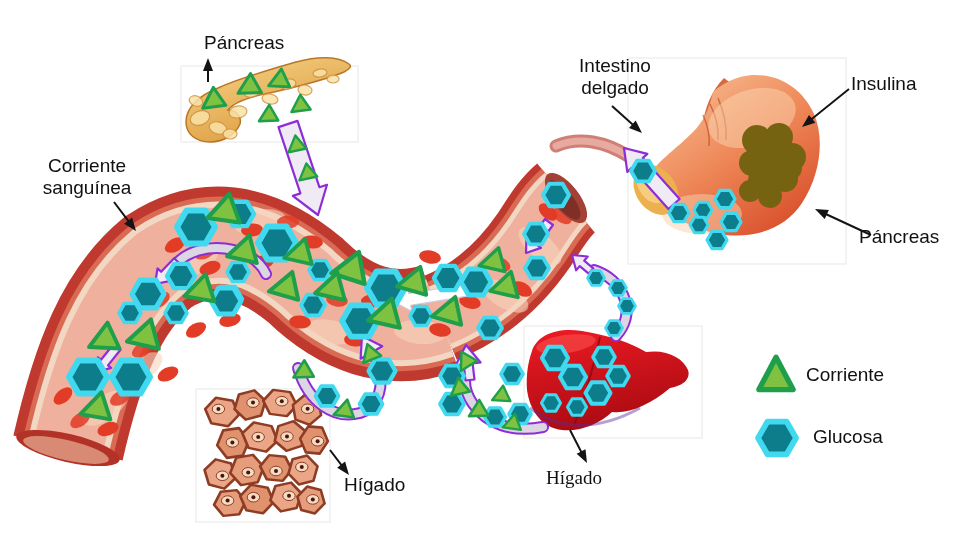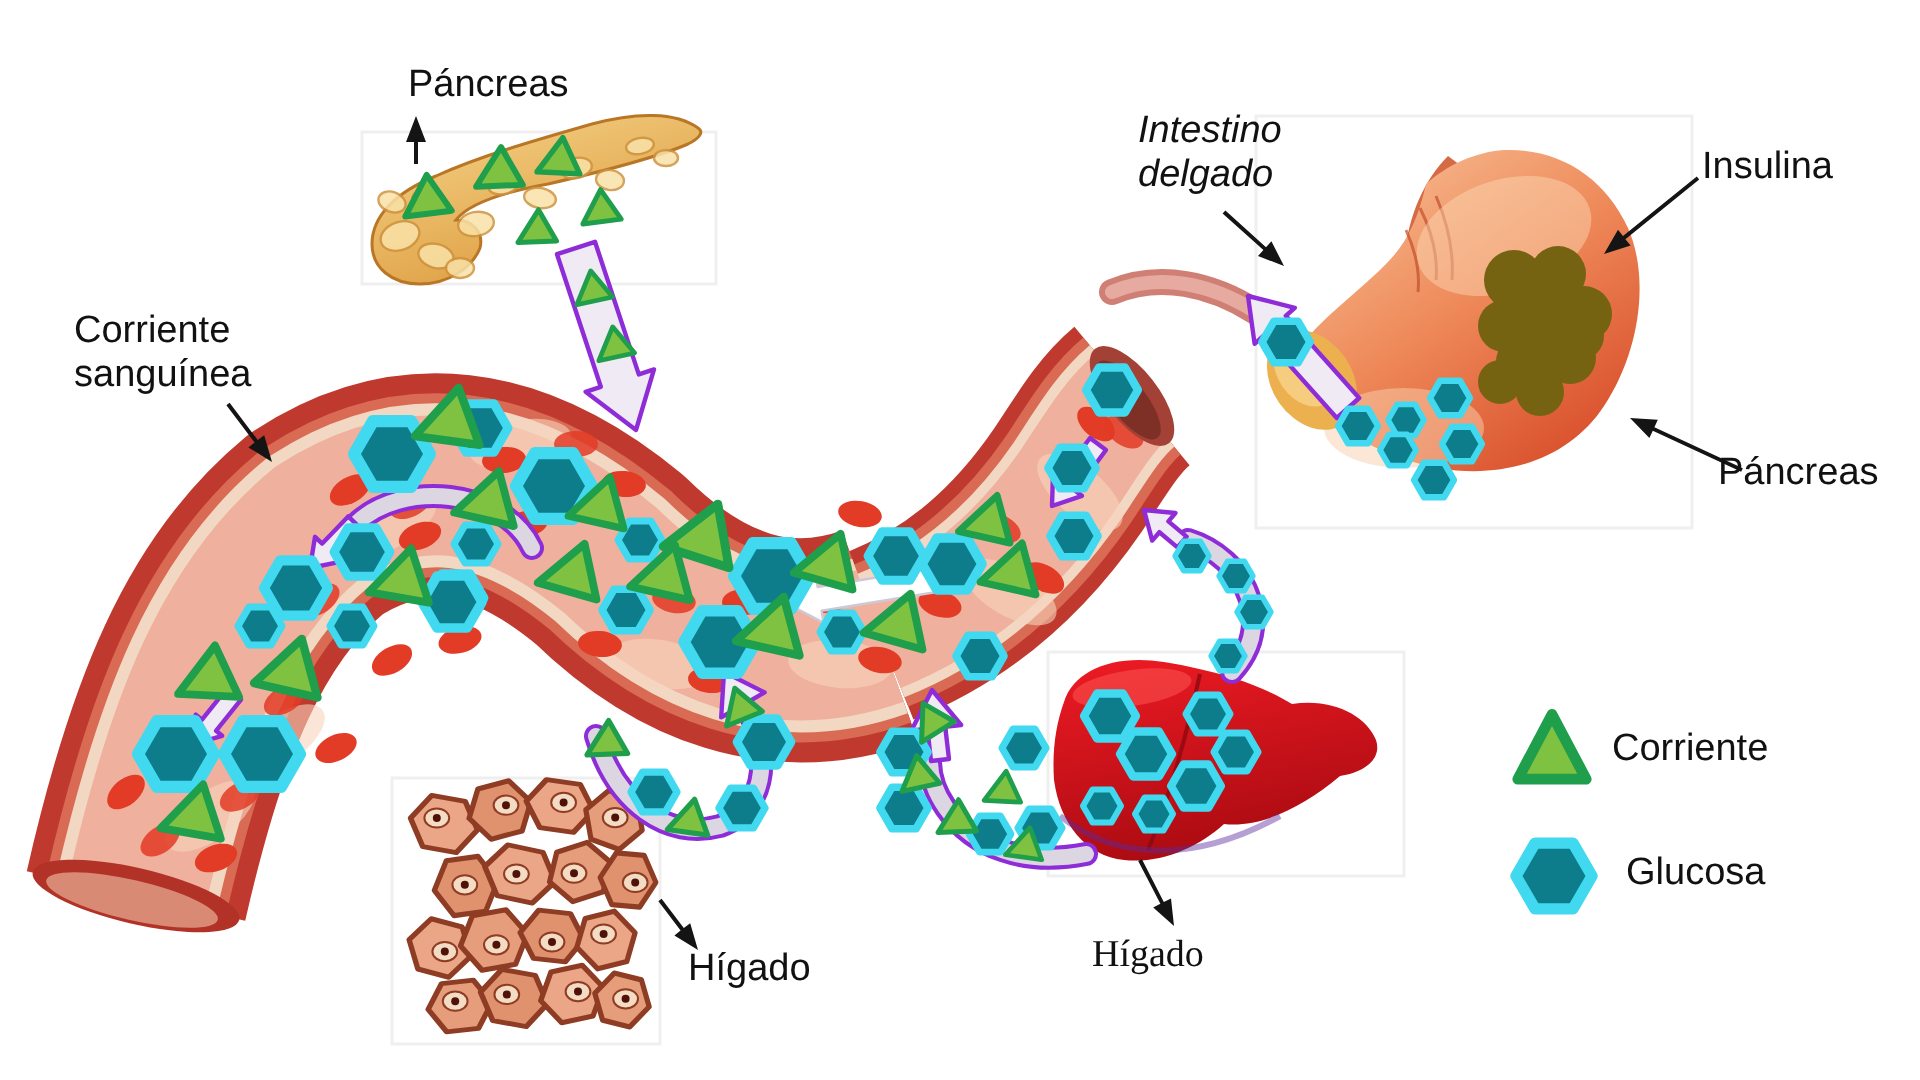--- a/index.html
+++ b/index.html
@@ -1,22 +1,22 @@
 <!DOCTYPE html>
 <html><head>
 <meta charset="utf-8">
 <style>
   html,body{margin:0;padding:0;background:#fff;}
   #stage{position:relative;width:956px;height:540px;background:#fff;overflow:hidden;
-         font-family:"Liberation Sans",sans-serif;}
+         font-family:"Liberation Sans",sans-serif;text-align:center;}
   #scene{position:absolute;left:0;top:0;width:960px;height:540px;}
   .lbl{position:absolute;font:19px/22px "Liberation Sans",sans-serif;color:#111;white-space:pre-line;}
   #lbl-pancreas{left:204px;top:32px;}
   #lbl-bloodstream{left:37px;top:155px;width:100px;}
-  #lbl-intestine{left:569px;top:55px;width:92px;font-style:italic;}
+  #lbl-intestine{left:569px;top:55px;width:92px;}
   #lbl-food{left:851px;top:73px;}
   #lbl-stomach{left:859px;top:226px;}
   #lbl-cell{left:344px;top:474px;}
   #lbl-liver{left:546px;top:467px;font-family:Liberation Serif, serif;}
   #lbl-insulina{left:806px;top:364px;}
   #lbl-glucosa{left:813px;top:426px;}
 </style>
 </head>
 <body>
 

